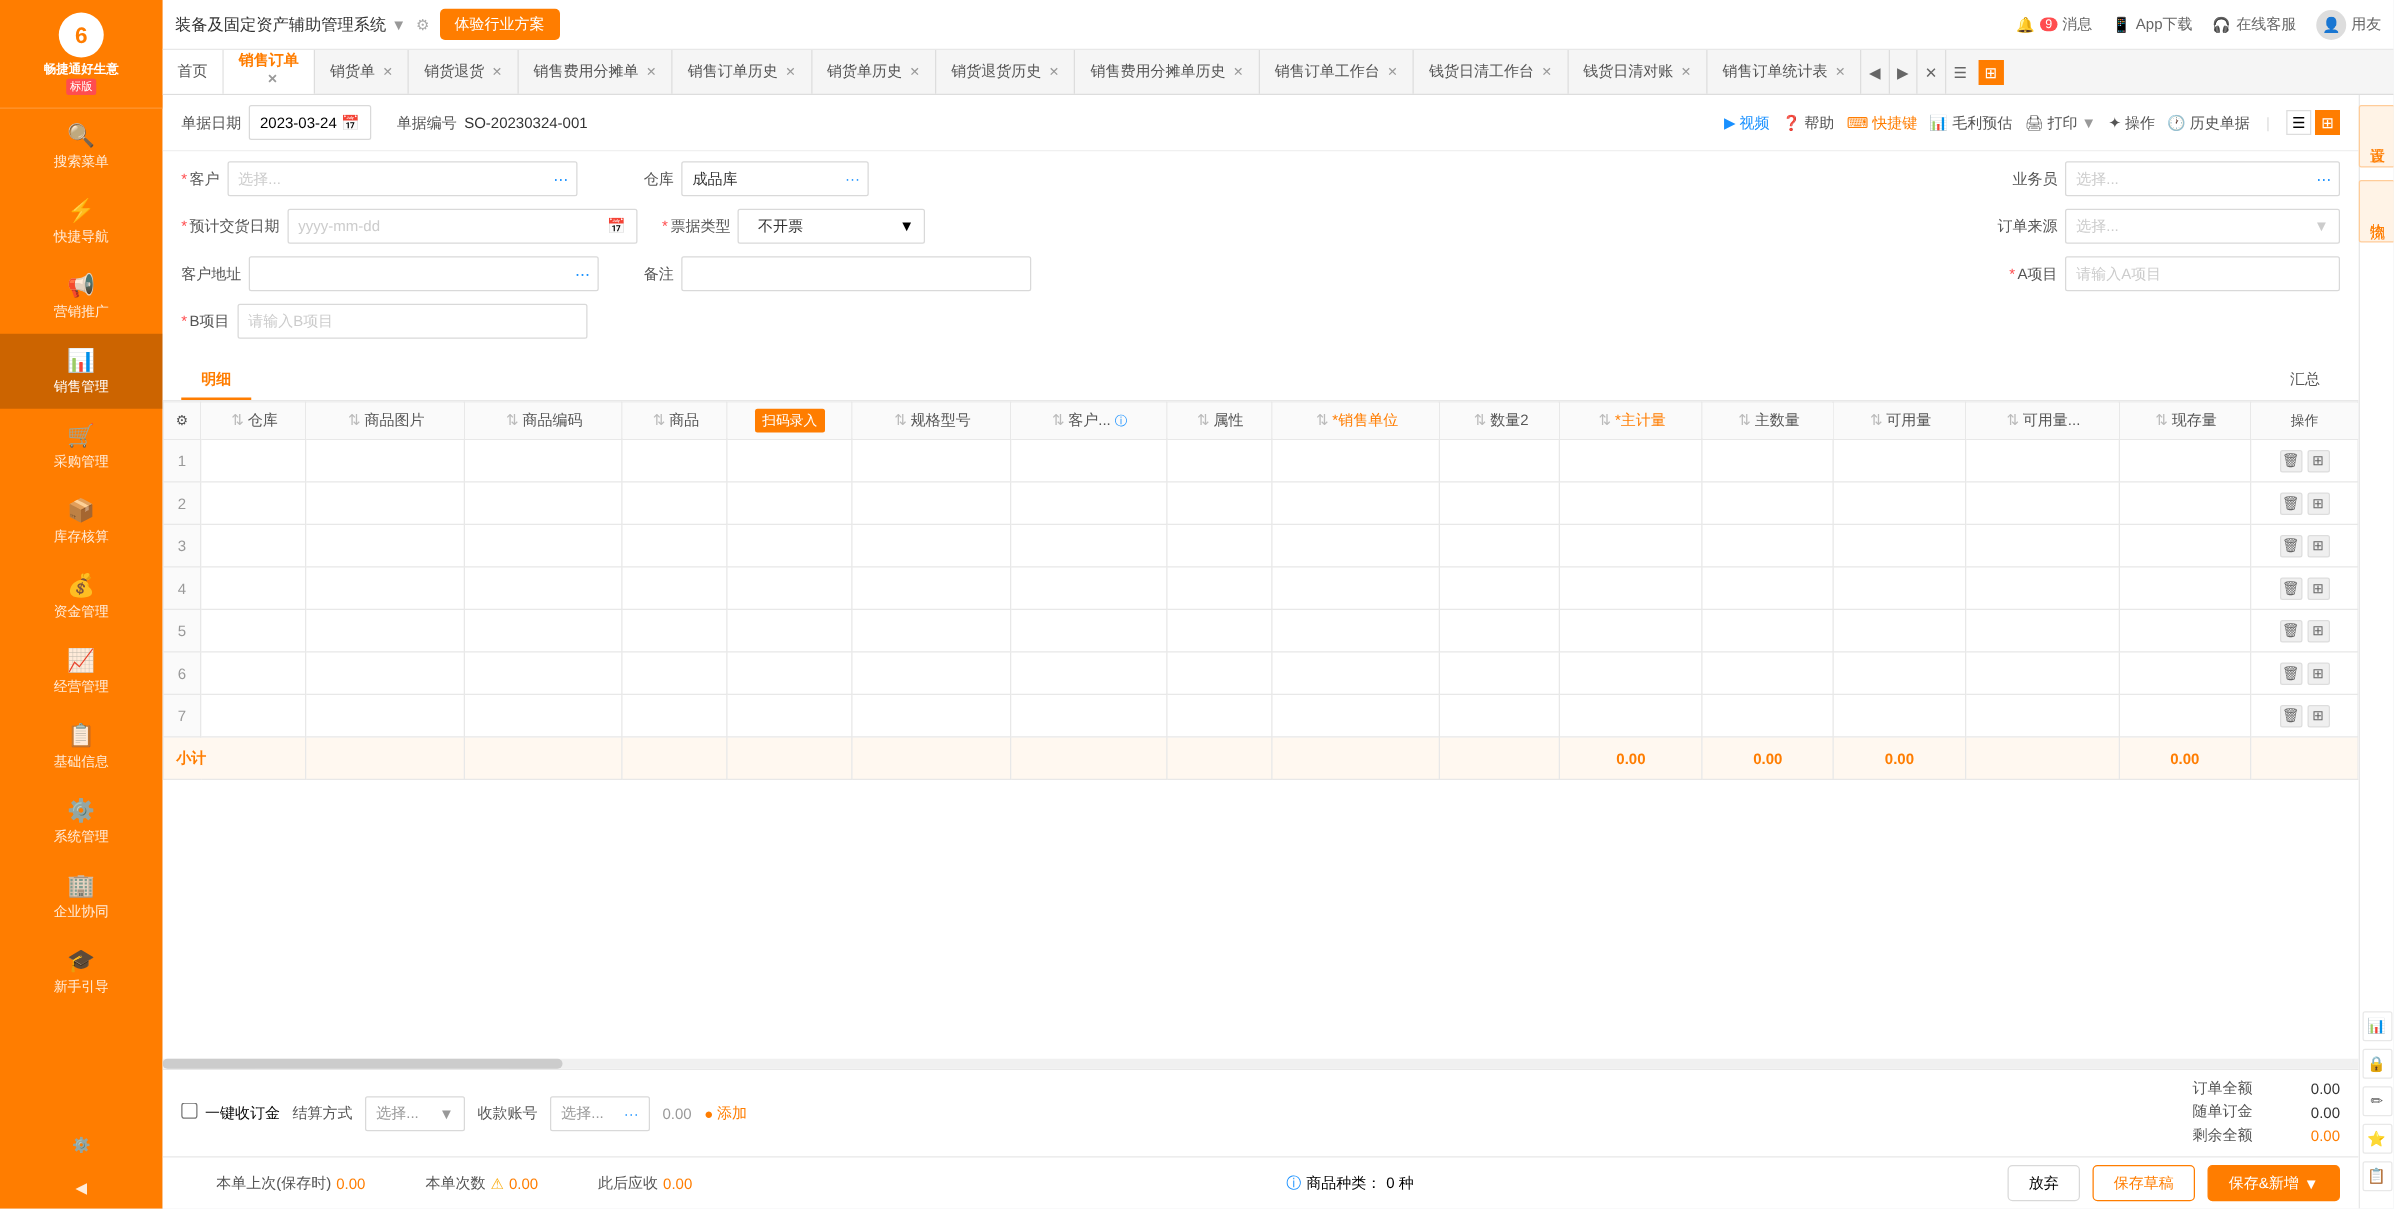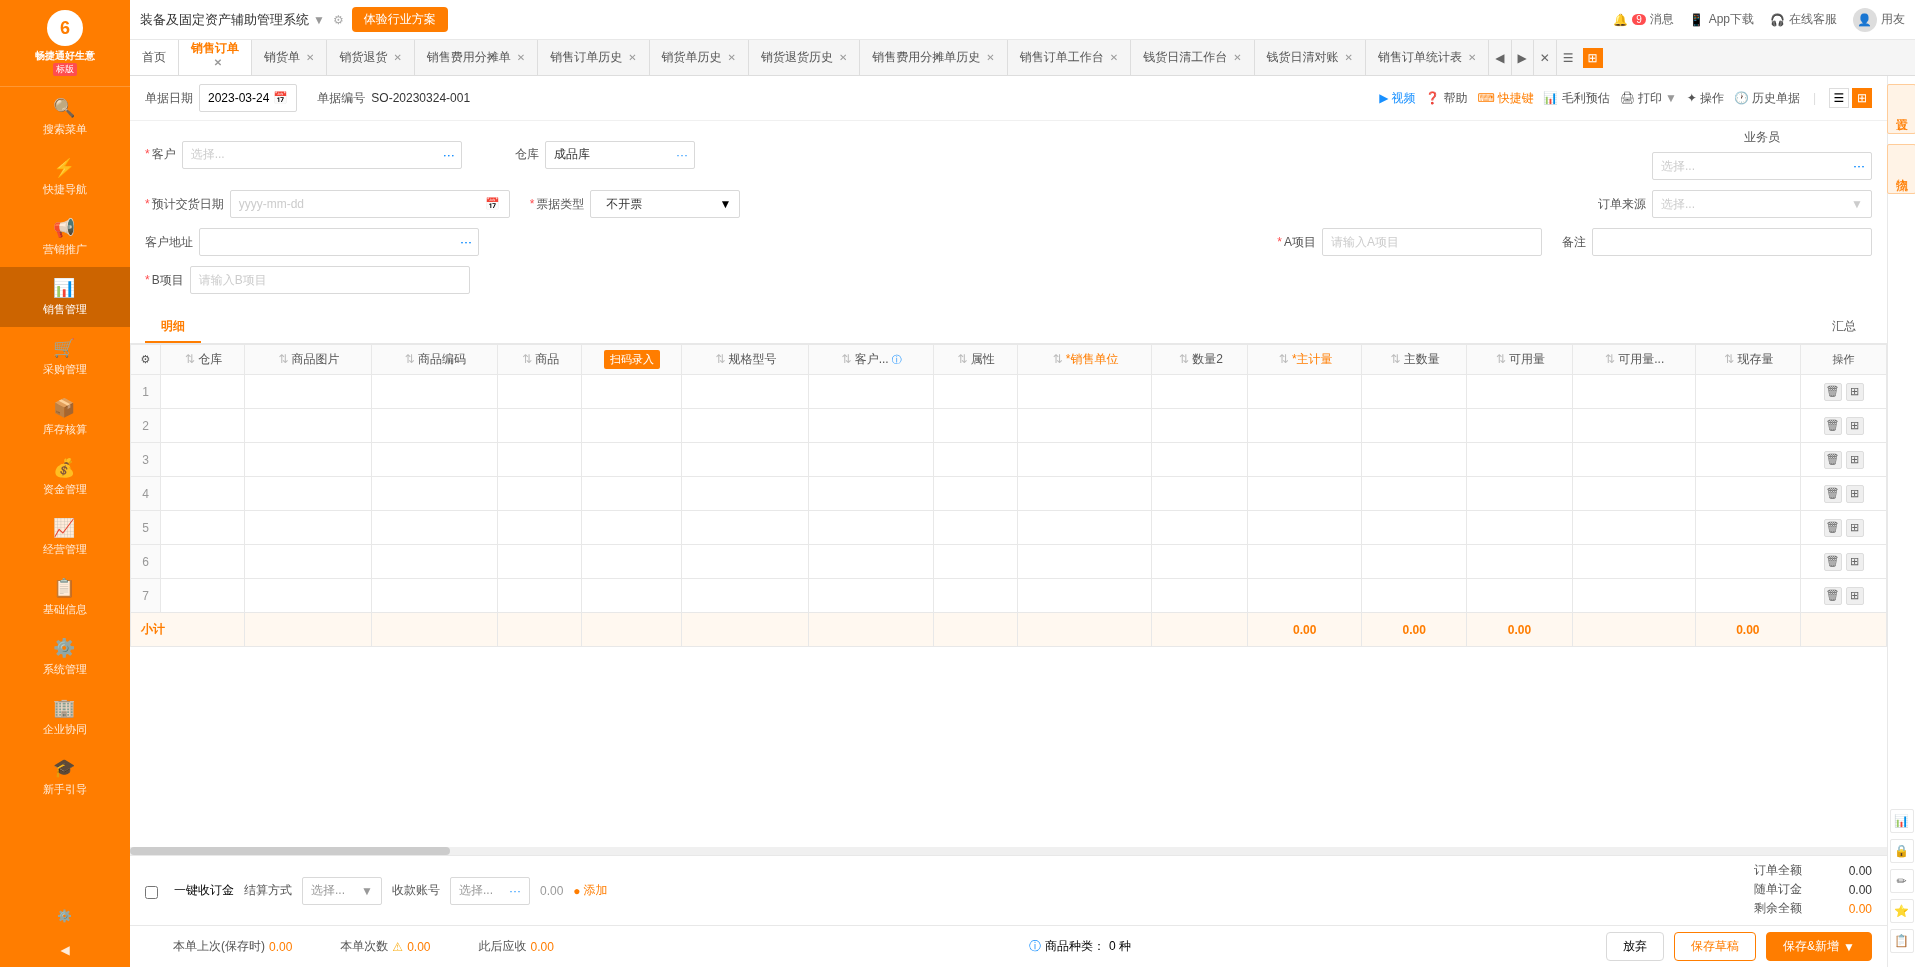--- a/index.html
+++ b/index.html
@@ -71,21 +71,21 @@
     .row-actions { display: flex; gap: 4px; justify-content: center; }
     .row-action-btn { width: 18px; height: 18px; border: 1px solid #ddd; display: flex; align-items: center; justify-content: center; cursor: pointer; border-radius: 2px; color: #666; font-size: 11px; }
 
     
     .subtotal-row td { background: #fff8f0; font-weight: bold; }
     .subtotal-label { color: #ff7d00; }
     .subtotal-value { color: #ff7d00; }
 
     
     .bottom-bar { padding: 6px 15px; background: white; display: flex; align-items: center; gap: 10px; border-top: 1px solid #e8e8e8; }
-    .checkbox-label { display: flex; align-items: flex-end; gap: 16px; cursor: pointer; }
+    .checkbox-label { display: flex; align-items: flex-start; gap: 6px; cursor: pointer; }
     .bottom-select { border: 1px solid #d9d9d9; padding: 3px 8px; border-radius: 2px; min-width: 80px; height: 28px; display: flex; align-items: center; justify-content: space-between; color: #999; }
     .add-btn { color: #ff7d00; cursor: pointer; display: flex; align-items: center; gap: 3px; }
     .amount-zero { color: #999; }
 
     
     .right-summary { margin-left: auto; text-align: right; }
     .summary-row { display: flex; align-items: center; justify-content: flex-end; gap: 10px; margin-bottom: 2px; }
     .summary-label { color: #555; }
     .summary-value { color: #333; min-width: 60px; text-align: right; }
 
@@ -329,21 +329,21 @@
               <span style="position:absolute;right:6px;color:#1890ff;">···</span>
             </div>
           </div>
           <div class="form-field" style="min-width:200px;">
             <span class="form-label">仓库</span>
             <div class="form-input" style="position:relative;min-width:150px;">
               <span style="color:#333;">成品库</span>
               <span style="position:absolute;right:6px;color:#1890ff;">···</span>
             </div>
           </div>
-          <div class="form-field" style="min-width:200px;margin-left:auto;flex-direction:column;">
+          <div class="form-field" style="min-width:200px;margin-left:auto;">
             <span class="form-label">业务员</span>
             <div class="form-input wide dots" style="min-width:220px;color:#ccc;position:relative;">
               <span>选择...</span>
               <span style="position:absolute;right:6px;color:#1890ff;">···</span>
             </div>
           </div>
         </div>
 
         <div class="form-row">
           <div class="form-field" style="min-width:350px;">
@@ -369,29 +369,29 @@
           </div>
         </div>
 
         <div class="form-row">
           <div class="form-field" style="min-width:350px;">
             <span class="form-label">客户地址</span>
             <div class="form-input wide dots" style="min-width:280px;position:relative;">
               <span style="position:absolute;right:6px;color:#1890ff;">···</span>
             </div>
           </div>
+          <div class="form-field" style="min-width:200px;">
+            <span class="form-label">备注</span>
+            <div class="form-textarea" style="min-width:280px;"></div>
+          </div>
           <div class="form-field" style="margin-left:auto;">
             <span class="form-label required">A项目</span>
             <div class="form-input wide" style="min-width:220px;color:#ccc;">
               <span>请输入A项目</span>
             </div>
-          </div>
-          <div class="form-field" style="min-width:200px;">
-            <span class="form-label">备注</span>
-            <div class="form-textarea" style="min-width:280px;"></div>
           </div>
         </div>
 
         <div class="form-row">
           <div class="form-field">
             <span class="form-label required">B项目</span>
             <div class="form-input wide" style="min-width:280px;color:#ccc;">
               <span>请输入B项目</span>
             </div>
           </div>

